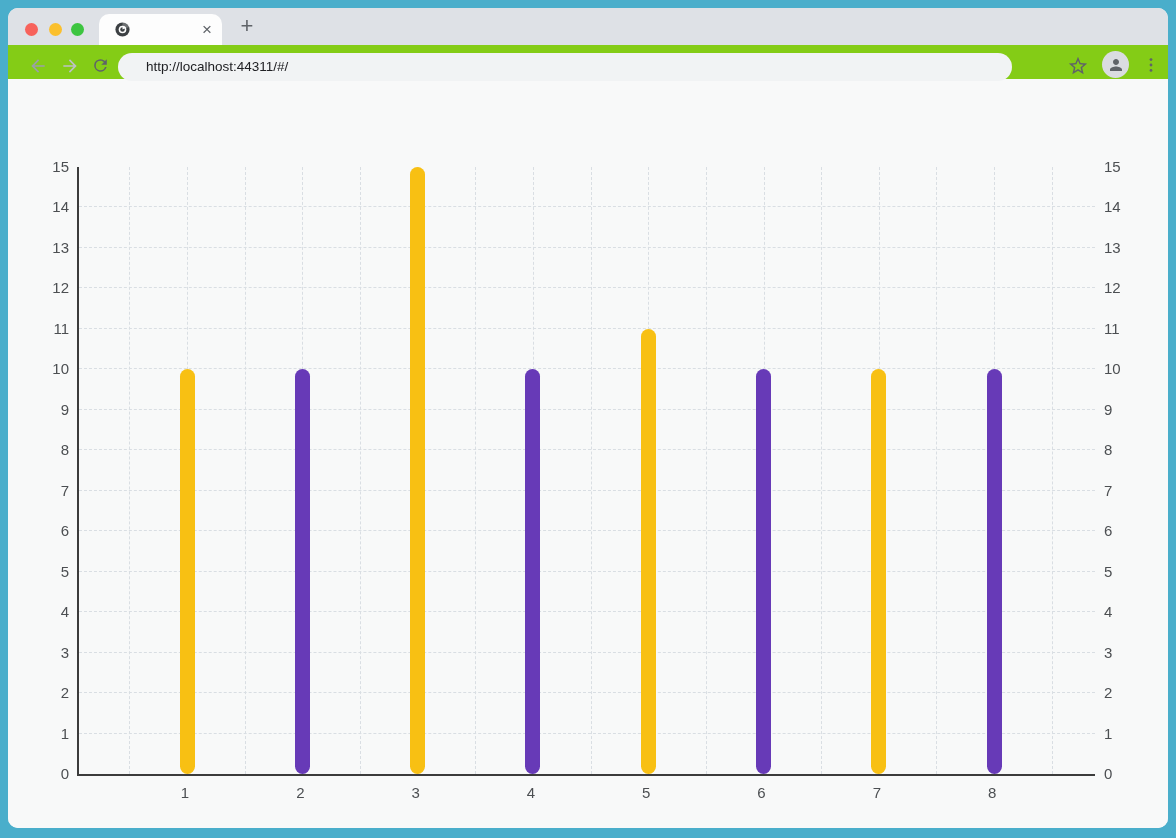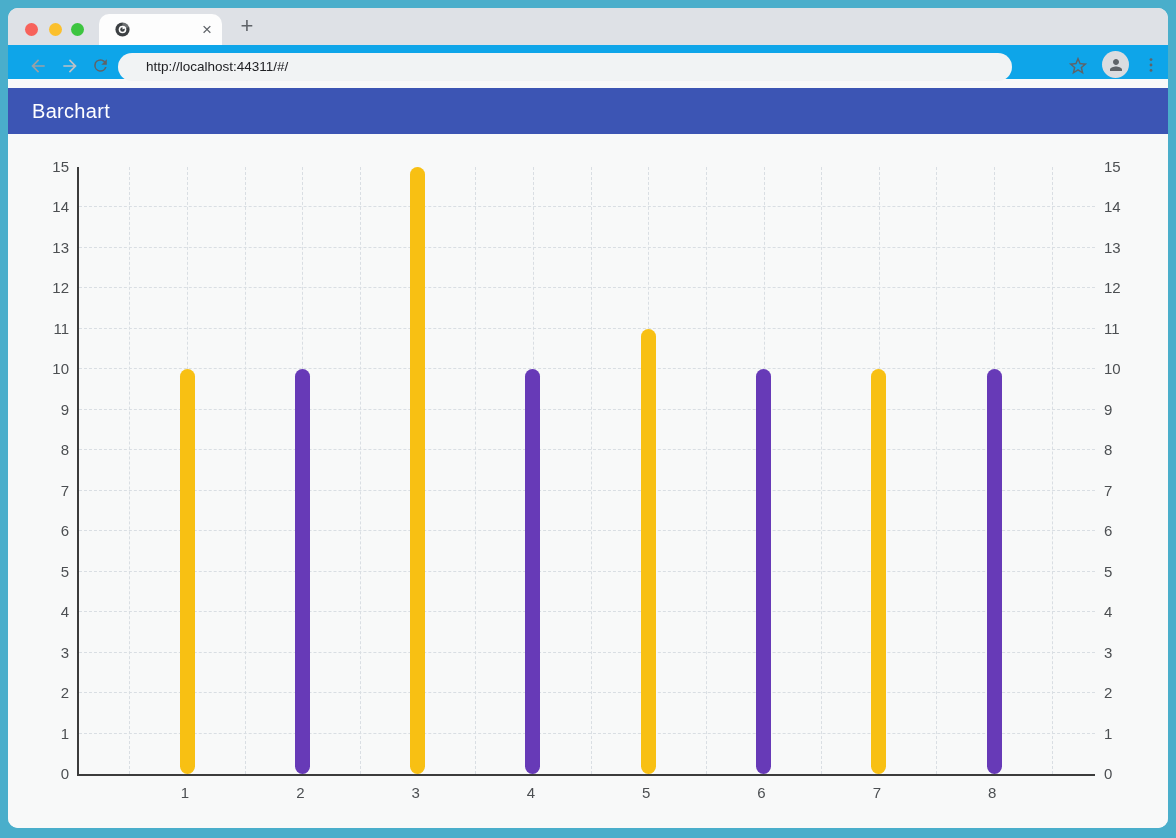--- a/index.html
+++ b/index.html
@@ -10,21 +10,21 @@
   
   .tabstrip{position:absolute;left:0;top:0;width:100%;height:38px;background:#DEE1E6;}
   .traffic{position:absolute;top:15px;width:13px;height:13px;border-radius:50%;}
   .tab{position:absolute;left:91px;top:6px;width:123px;height:32px;background:#FDFDFD;
     border-radius:10px 10px 0 0;}
   .favicon{position:absolute;left:15px;top:7px;width:17px;height:17px;}
   .tab-close{position:absolute;right:10px;top:4px;font-size:17px;color:#5F6368;cursor:default;line-height:24px;}
   .newtab{position:absolute;left:224px;top:3px;width:30px;height:32px;font-size:22px;
     color:#5F6368;text-align:center;line-height:30px;}
   
-  .toolbar{position:absolute;left:0;top:37px;width:100%;height:34px;background:#0ea5e9;}
+  .toolbar{position:absolute;left:0;top:37px;width:100%;height:34px;background:#84cc16;}
   .navbtn{position:absolute;top:11px;width:20px;height:20px;}
   .omnibox{position:absolute;left:110px;top:8px;width:894px;height:28px;background:#F1F3F4;
     border-radius:14px;}
   .omnibox .urltext{position:absolute;left:28px;top:0;height:28px;line-height:28px;
     font-size:13.5px;color:#202124;white-space:nowrap;}
   .tool-right{position:absolute;top:10px;width:22px;height:22px;}
   .avatar{position:absolute;left:1094px;top:6px;width:27px;height:27px;border-radius:50%;
     background:#DADCE0;display:flex;align-items:center;justify-content:center;}
   
   .appheader{position:absolute;left:0;top:80px;width:100%;height:46px;background:#3C55B4;
@@ -103,23 +103,20 @@
     </span>
     <span class="tool-right" style="left:1133px;top:9px">
       <svg width="20" height="22" viewBox="0 0 24 24" fill="#5F6368">
         <circle cx="12" cy="5.5" r="1.7"></circle>
           <circle cx="12" cy="12" r="1.7"></circle>
           <circle cx="12" cy="18.5" r="1.7"></circle>
       </svg>
     </span>
   </div>
 
-  <div class="appheader">
-    <span class="apptitle">Barchart</span>
-  </div>
 
   <div class="content">
     <div id="plot">
         <div class="hline" style="bottom: 40.4667px; border-top-color: rgb(217, 222, 227);"></div>
         <div class="hline" style="bottom: 80.9333px; border-top-color: rgb(217, 222, 227);"></div>
         <div class="hline" style="bottom: 121.4px; border-top-color: rgb(217, 222, 227);"></div>
         <div class="hline" style="bottom: 161.867px; border-top-color: rgb(217, 222, 227);"></div>
         <div class="hline" style="bottom: 202.333px; border-top-color: rgb(217, 222, 227);"></div>
         <div class="hline" style="bottom: 242.8px; border-top-color: rgb(217, 222, 227);"></div>
         <div class="hline" style="bottom: 283.267px; border-top-color: rgb(217, 222, 227);"></div>

